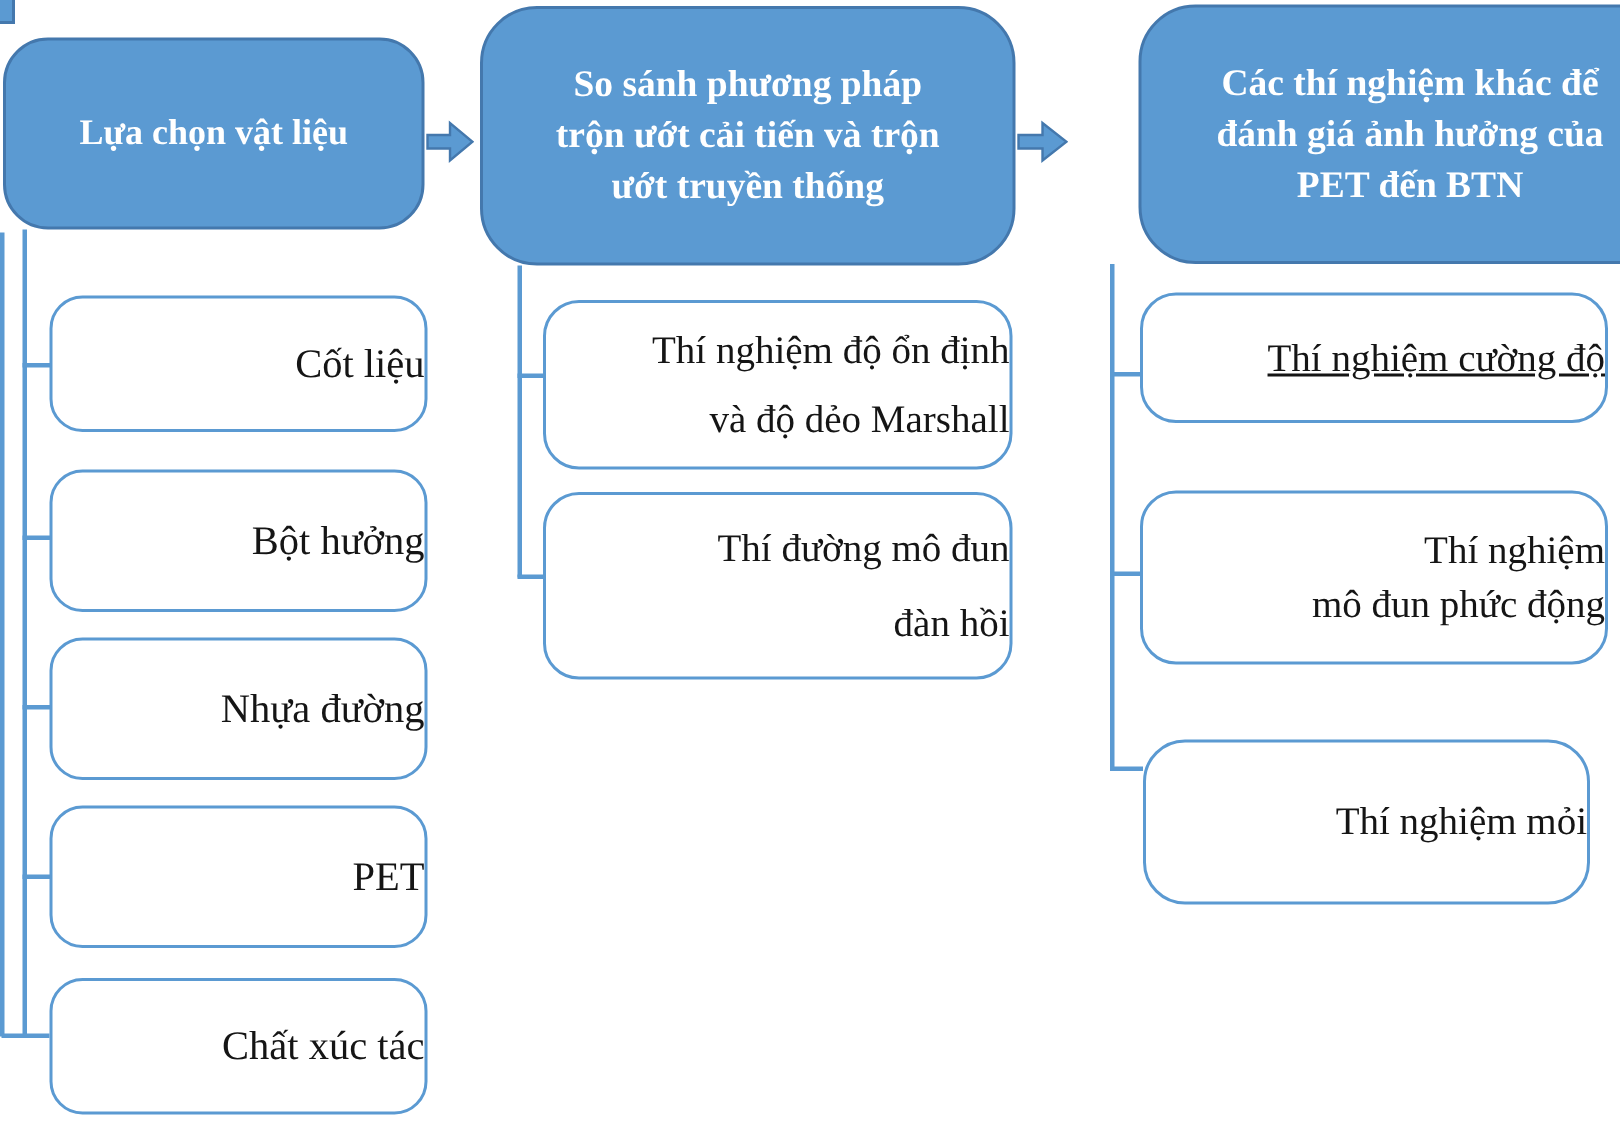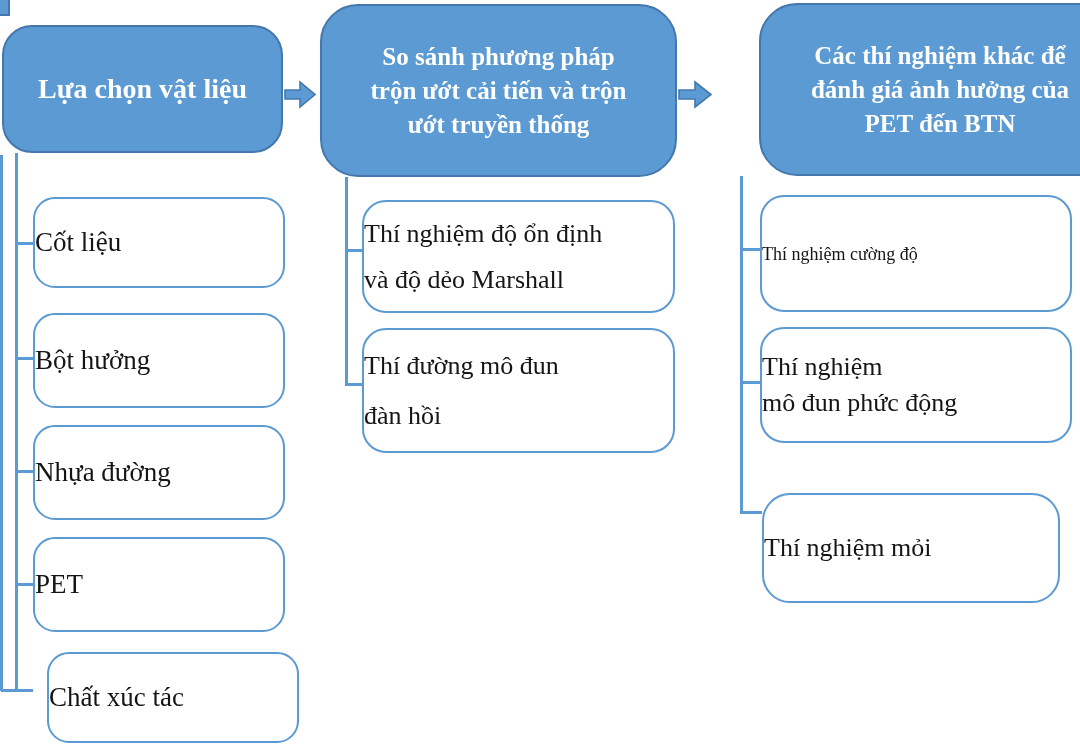--- a/index.html
+++ b/index.html
@@ -16,40 +16,40 @@
     color:var(--header-text,#ffffff);
     font-weight:bold; text-align:center;
     display:flex; flex-direction:column; align-items:center; justify-content:center;
   }
   .child {
     position:absolute; box-sizing:border-box;
     background:#ffffff;
     border:2.5px solid var(--child-border,#5b9ad2);
     color:var(--child-text,#151515);
     text-align:center;
-    display:flex; flex-direction:column; align-items:flex-start; justify-content:center;
+    display:flex; flex-direction:column; align-items:flex-end; justify-content:center;
   }
   .line { display:block; }
   .conn { position:absolute; background:var(--connector,#5b9ad2); }
   .arrow { position:absolute; }
   .frag {
     position:absolute; left:0; top:0; width:8px; height:14px;
     background:var(--node-fill,#5b9ad2);
     border-right:2px solid var(--node-border,#4478ad);
     border-bottom:2px solid var(--node-border,#4478ad);
   }
 </style>
 </head>
 <body>
 
 <div class="canvas">
 
   <div class="frag"></div>
 
-  <div class="hdr" style="left:2px; top:25px; width:281px; height:128px; border-radius:30px; font-size:28px; line-height:36px;">
+  <div class="hdr" style="left:2px; top:25px; width:281px; height:128px; border-radius:30px; font-size:24px; line-height:36px;">
     <span class="line">Lựa chọn vật liệu</span>
   </div>
 
   <div class="conn" style="left:0px;  top:155px; width:3px;  height:536px;"></div>
   <div class="conn" style="left:15px; top:153px; width:3px;  height:538px;"></div>
   <div class="conn" style="left:15px; top:242px; width:20px; height:3px;"></div>
   <div class="conn" style="left:15px; top:357px; width:20px; height:3px;"></div>
   <div class="conn" style="left:15px; top:470px; width:20px; height:3px;"></div>
   <div class="conn" style="left:15px; top:583px; width:20px; height:3px;"></div>
   <div class="conn" style="left:1px;  top:689px; width:32px; height:3px;"></div>
@@ -59,21 +59,21 @@
   </div>
   <div class="child" style="left:33px; top:313px; width:252px; height:95px; border-radius:22px; font-size:27px;">
     <span class="line">Bột hưởng</span>
   </div>
   <div class="child" style="left:33px; top:425px; width:252px; height:95px; border-radius:22px; font-size:27px;">
     <span class="line">Nhựa đường</span>
   </div>
   <div class="child" style="left:33px; top:537px; width:252px; height:95px; border-radius:22px; font-size:27px;">
     <span class="line">PET</span>
   </div>
-  <div class="child" style="left:33px; top:652px; width:252px; height:91px; border-radius:22px; font-size:27px;margin-left:14px;">
+  <div class="child" style="left:33px; top:652px; width:252px; height:91px; border-radius:22px; font-size:27px;">
     <span class="line">Chất xúc tác</span>
   </div>
 
   <div class="arrow" style="left:284px; top:80px; width:32px; height:29px;">
     <svg width="32" height="29" viewBox="0 0 32 29">
       <path d="M1 10 H16 V2 L31 14.5 L16 27 V19 H1 Z" fill="#5b9ad2" stroke="#4478ad" stroke-width="1.6"></path>
     </svg>
   </div>
 
   <div class="hdr" style="left:320px; top:4px; width:357px; height:173px; border-radius:38px; font-size:25px; line-height:34px;">
@@ -105,21 +105,21 @@
     <span class="line">Các thí nghiệm khác để</span>
     <span class="line">đánh giá ảnh hưởng của</span>
     <span class="line">PET đến BTN</span>
   </div>
 
   <div class="conn" style="left:740px; top:176px; width:3px;  height:337px;"></div>
   <div class="conn" style="left:740px; top:248px; width:20px; height:3px;"></div>
   <div class="conn" style="left:740px; top:381px; width:20px; height:3px;"></div>
   <div class="conn" style="left:740px; top:511px; width:22px; height:3px;"></div>
 
-  <div class="child" style="left:760px; top:195px; width:312px; height:117px; border-radius:24px; font-size:18px; line-height:36px;">
+  <div class="child" style="left:760px; top:195px; width:312px; height:87px; border-radius:24px; font-size:26px; line-height:36px;text-decoration:underline;">
     <span class="line">Thí nghiệm cường độ</span>
   </div>
   <div class="child" style="left:760px; top:327px; width:312px; height:116px; border-radius:24px; font-size:26px; line-height:36px;">
     <span class="line">Thí nghiệm</span>
     <span class="line">mô đun phức động</span>
   </div>
   <div class="child" style="left:762px; top:460px; width:298px; height:110px; border-radius:28px; font-size:26px;margin-top:33px;">
     <span class="line">Thí nghiệm mỏi</span>
   </div>
 

